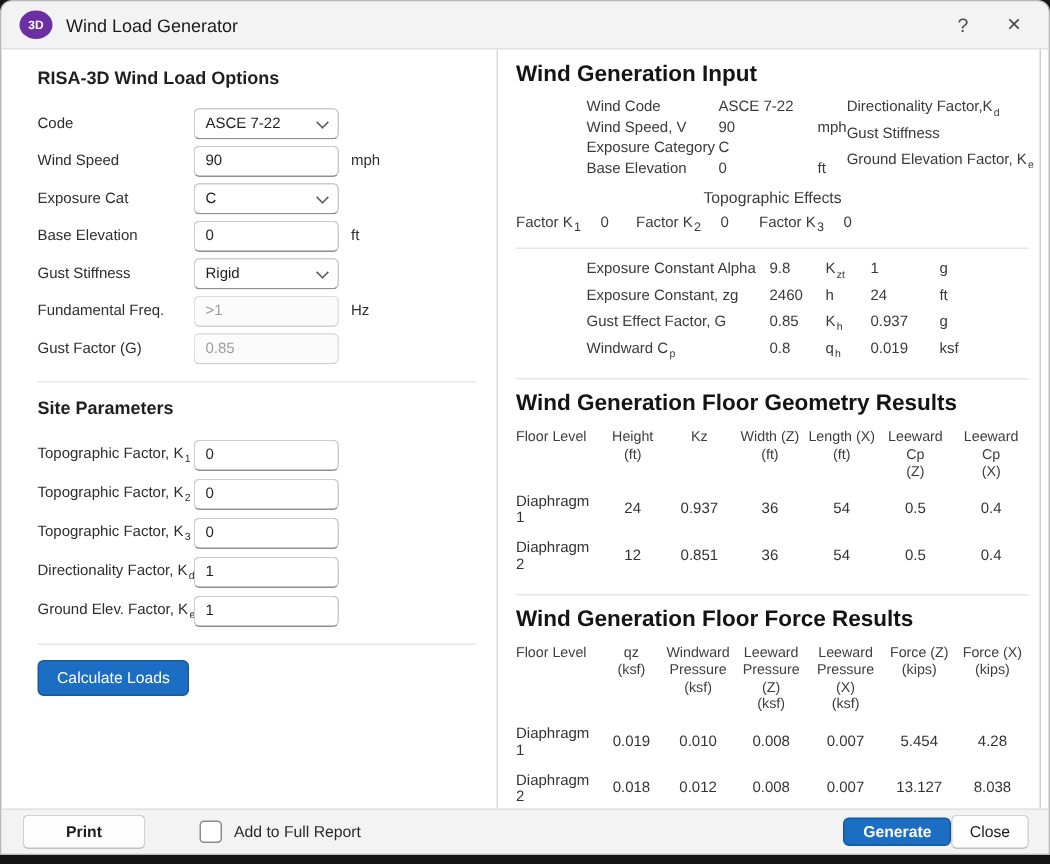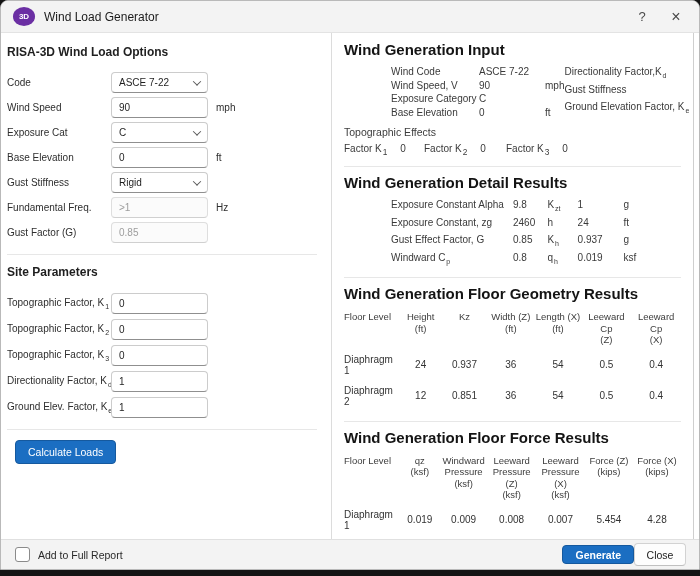--- a/index.html
+++ b/index.html
@@ -40,21 +40,21 @@
     font-size: 13px; color: #4a4a4a;
     font-family: "Liberation Sans", sans-serif;
     cursor: default;
   }
   .tb-btn.closeb { font-size: 16px; line-height: 16px; }
   
   .bodyrow { flex: 1; display: flex; min-height: 0; }
   .left {
     width: 331px; flex: 0 0 331px;
     border-right: 1px solid #dcdcdc;
-    padding: 12px 14px 0 6px;
+    padding: 12px 14px 0 24px;
   }
   .sec-h { font-size: 12px; font-weight: bold; color: #1f1f1f; margin-bottom: 11px; }
   .frow { display: grid; grid-template-columns: 104px 97px auto; align-items: center; height: 25px; }
   .frow.site { height: 26px; }
   .flabel { font-size: 10px; color: #2e2e2e; white-space: nowrap; }
   .flabel sub, .rlabel sub { font-size: 7px; }
   .funit { font-size: 10px; color: #2e2e2e; margin-left: 8px; }
   .tinput, .combo {
     width: 97px; height: 21px;
     border: 1px solid #cccccc; border-bottom-color: #8f8f8f;
@@ -74,45 +74,44 @@
     width: 6px; height: 6px;
     border-right: 1.3px solid #5a5a5a; border-bottom: 1.3px solid #5a5a5a;
     transform: rotate(45deg) translate(-1px,-1px);
   }
   .divider { border: none; border-top: 1px solid #e7e7e7; margin: 9px 0 10px 0; }
   .btn-primary {
     background: #1b6ec2; color: #fff;
     border: 1px solid #15599e; border-radius: 4px;
     font-size: 10.5px; height: 24px; padding: 0 12px;
     font-family: "Liberation Sans", sans-serif;
-    margin-left: 8px;
   }
   .calc-row { margin: 4px 0 14px 0; }
   .blc-row { display: flex; align-items: center; }
   .blc-label { font-size: 10px; color: #2e2e2e; white-space: nowrap; margin-right: 6px; }
   .combo.wide { flex: 1; width: auto; }
   
   .report {
     flex: 1; margin-right: 5px;
     border-right: 1px solid #cfcfcf;
-    padding: 6px 12px 0 12px;
+    padding: 6px 7px 0 12px;
     overflow: hidden;
     color: #3a3a3a;
   }
   .rtitle { font-size: 15px; font-weight: bold; color: #141414; margin: 2px 0 7px 0; }
   .two-col { display: flex; }
   .col1 { width: 54%; margin-left: 47px; }
   .col2 { width: 46%; }
   .rrow { display: grid; line-height: 13.5px; font-size: 10px; }
   .rrow.in1 { grid-template-columns: 88px 66px auto; }
   .rrow.in2 { grid-template-columns: 131px auto; }
   .rrow.dt1 { grid-template-columns: 122px auto; }
   .rrow.dt2 { grid-template-columns: 30px 46px auto; }
   .rlabel, .rval, .runit { font-size: 10px; white-space: nowrap; }
-  .subhead { font-size: 10.5px; color: #3c3c3c; margin: 7px 0 5px 0; }
+  .subhead { font-size: 10.5px; color: #3c3c3c; margin: 7px 0 5px 0; text-align: center; }
   .factors { display: grid; grid-template-columns: 80px 82px auto; font-size: 10px; }
   .factors .fitem span { margin-right: 0; }
   .fval { margin-left: 13px; }
   .rdiv { border: none; border-top: 1px solid #e7e7e7; margin: 9px 0 7px 0; }
   table { width: 100%; border-collapse: collapse; table-layout: fixed; }
   th {
     font-weight: normal; font-size: 9.5px; color: #3d3d3d;
     white-space: pre-line; text-align: center; vertical-align: top;
     padding: 2px 0 4px 0; line-height: 11.5px;
   }
@@ -296,21 +295,20 @@
 
       <div class="subhead">Topographic Effects</div>
       <div class="factors">
         <span class="fitem"><span>Factor K</span> <sub>1</sub><span class="fval">0</span></span>
         <span class="fitem"><span>Factor K</span> <sub>2</sub><span class="fval">0</span></span>
         <span class="fitem"><span>Factor K</span> <sub>3</sub><span class="fval">0</span></span>
       </div>
 
       <hr class="rdiv">
 
-      <div class="rtitle">Wind Generation Detail Results</div>
       <div class="two-col">
         <div class="col1">
           <div class="rrow dt1">
             <span class="rlabel"><span>Exposure Constant Alpha</span><sub></sub></span>
             <span class="rval">9.8</span>
           </div>
           <div class="rrow dt1">
             <span class="rlabel"><span>Exposure Constant, zg</span><sub></sub></span>
             <span class="rval">2460</span>
           </div>
@@ -428,21 +426,21 @@
             <th>Force (Z)
 (kips)</th>
             <th>Force (X)
 (kips)</th>
           </tr>
         </thead>
         <tbody>
           <tr>
             <td>Diaphragm 1</td>
             <td>0.019</td>
-            <td>0.009</td>
+            <td>0.010</td>
             <td>0.008</td>
             <td>0.007</td>
             <td>5.454</td>
             <td>4.28</td>
           </tr>
           <tr>
             <td>Diaphragm 2</td>
             <td>0.018</td>
             <td>0.012</td>
             <td>0.008</td>
@@ -450,20 +448,21 @@
             <td>13.127</td>
             <td>8.038</td>
           </tr>
         </tbody>
       </table>
 
     </div>
   </div>
 
   <div class="footer">
+    <button class="btn-secondary btn-print">Print</button>
     <span class="checkbox"></span>
     <span class="cb-label">Add to Full Report</span>
     <span class="fspacer"></span>
     <button class="btn-primary btn-generate">Generate</button>
     <button class="btn-secondary btn-close">Close</button>
   </div>
 </div>
 
 <div class="strip"></div>
 

